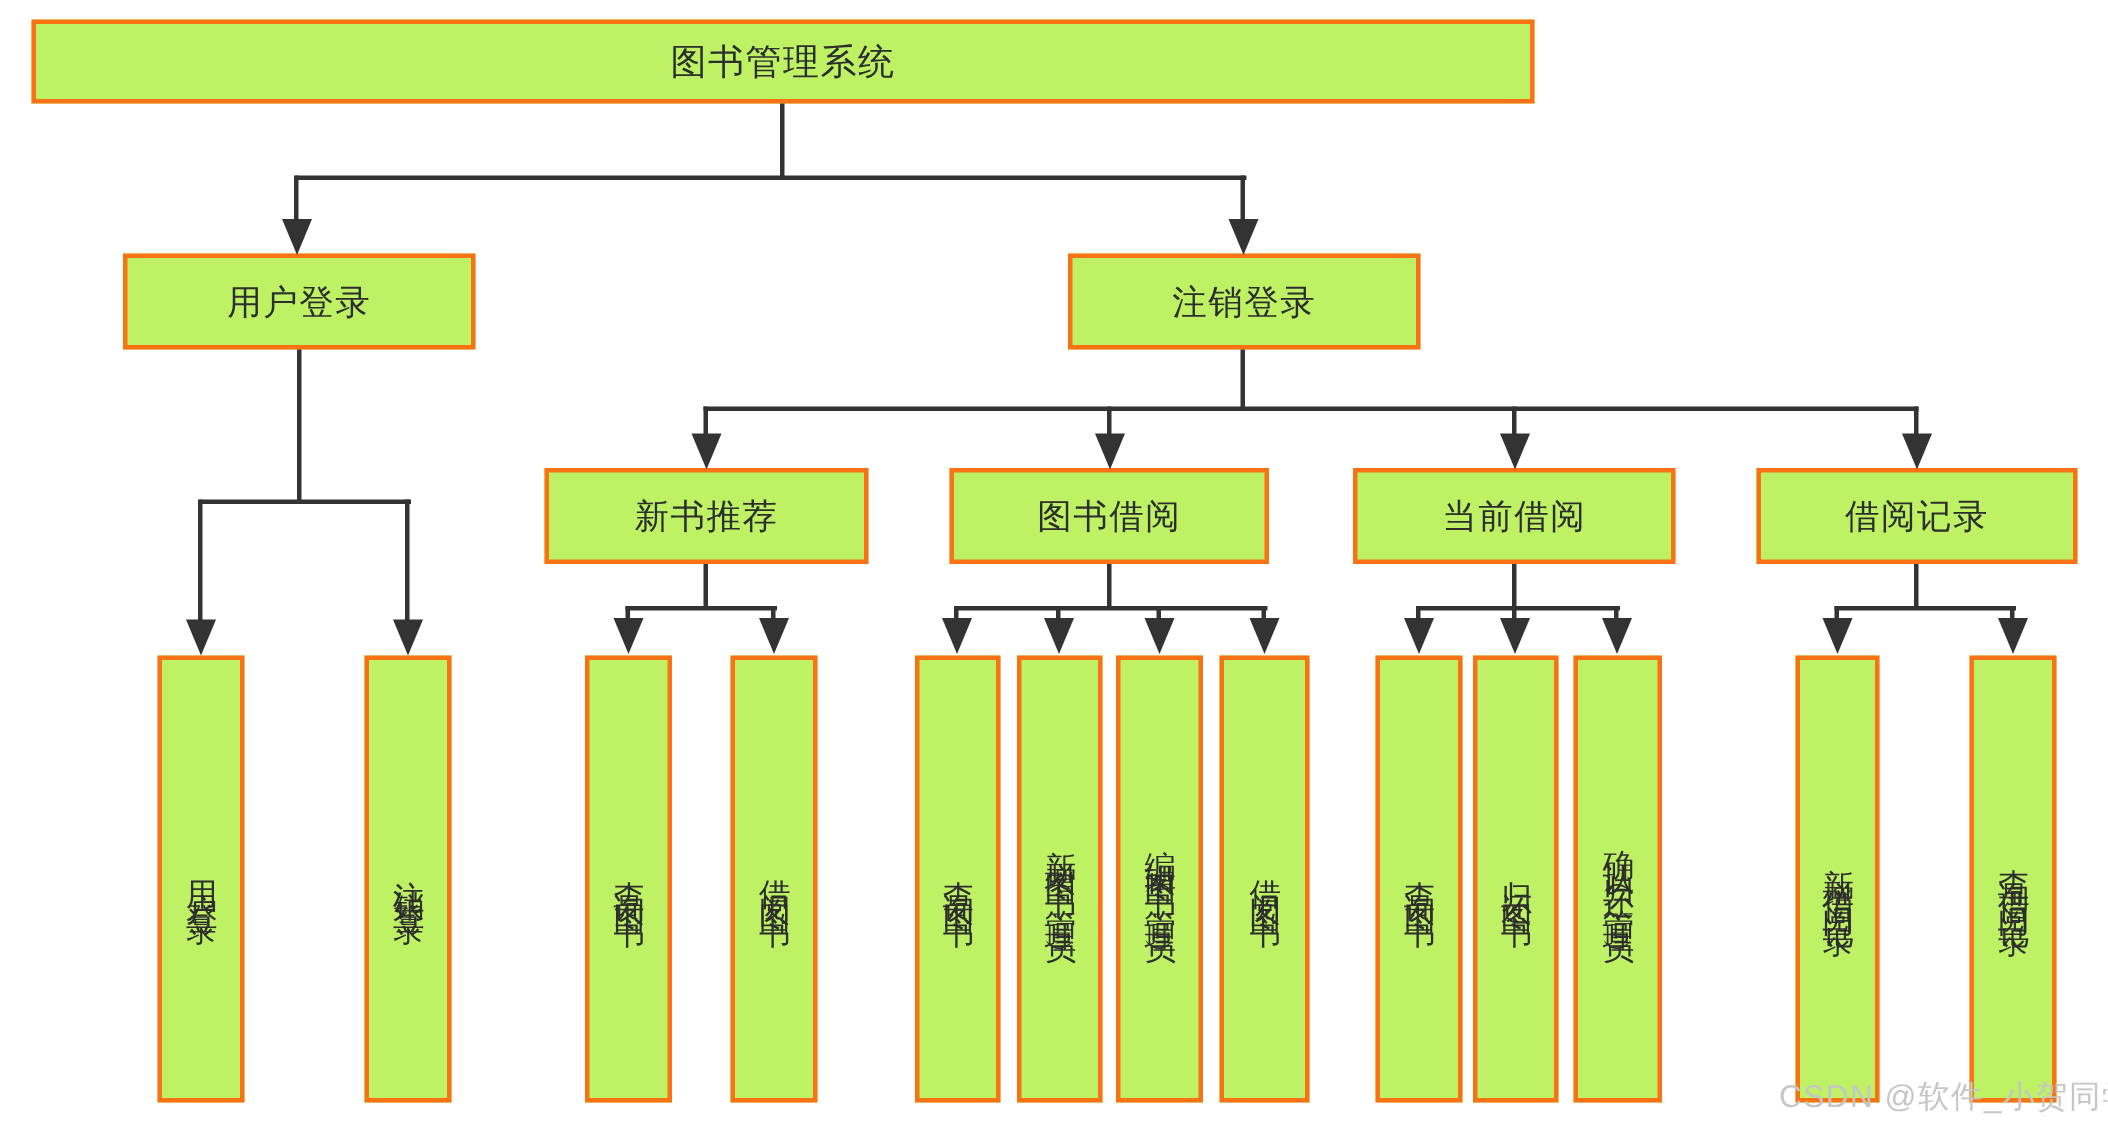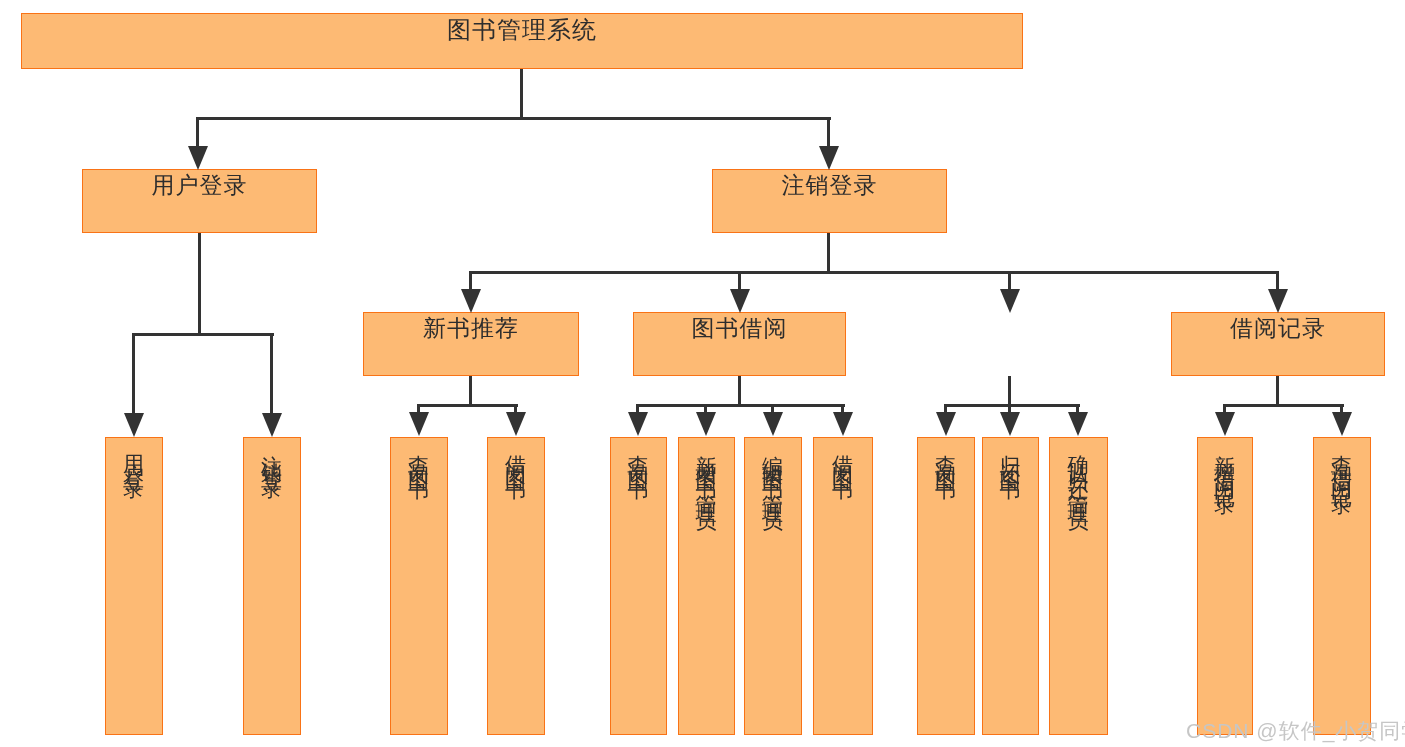--- a/index.html
+++ b/index.html
@@ -6,24 +6,24 @@
   #stage{
     position:relative;
     width:1405px;height:747px;
     background:#ffffff;
     font-family:"Liberation Sans","DejaVu Sans",sans-serif;
     overflow:hidden;
   }
   .box{
     position:absolute;
     box-sizing:border-box;
-    border:1px solid #f97316;
-    background:#fdba74;
+    border:3px solid #f97316;
+    background:#bef264;
     display:flex;
-    align-items:flex-start;
+    align-items:center;
     justify-content:center;
   }
   .hl{
     font-size:23px;
     color:#2d2d2d;
     letter-spacing:1px;
     white-space:nowrap;
   }
   .root-label{font-size:24px;}
   .vl{
@@ -63,20 +63,23 @@
   </div>
   <div class="box" style="left:712px;top:169px;width:235px;height:64px;">
     <span class="hl">注销登录</span>
   </div>
 
   <div class="box" style="left:633px;top:312px;width:213px;height:64px;">
     <span class="hl">图书借阅</span>
   </div>
   <div class="box" style="left:363px;top:312px;width:216px;height:64px;">
     <span class="hl">新书推荐</span>
+  </div>
+  <div class="box" style="left:902px;top:312px;width:215px;height:64px;">
+    <span class="hl">当前借阅</span>
   </div>
   <div class="box" style="left:1171px;top:312px;width:214px;height:64px;">
     <span class="hl">借阅记录</span>
   </div>
 
   <div class="box" style="left:105px;top:437px;width:58px;height:298px;">
     <span class="vl">用户登录</span>
   </div>
   <div class="box" style="left:243px;top:437px;width:58px;height:298px;">
     <span class="vl">注销登录</span>

